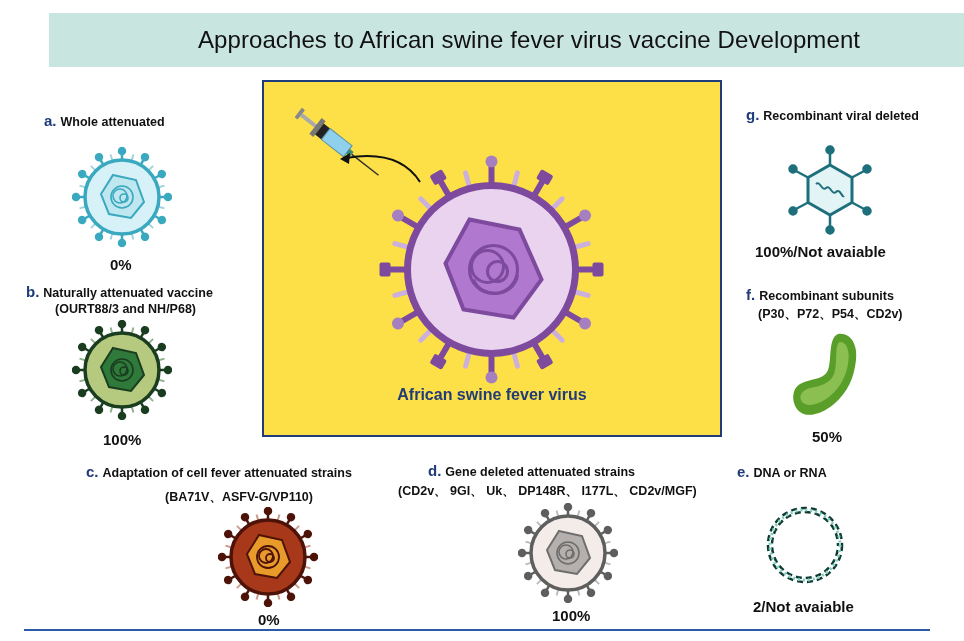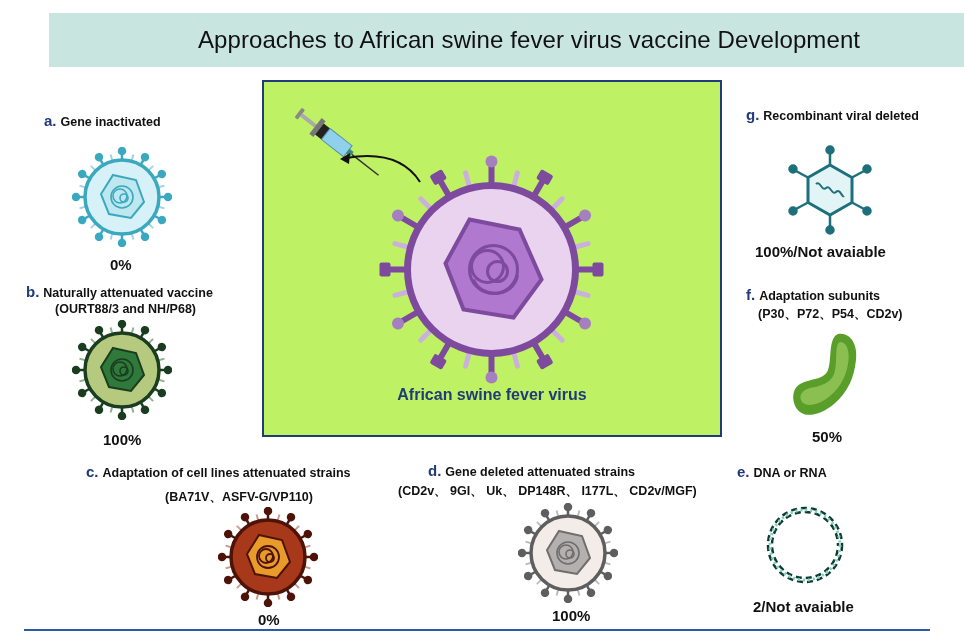--- a/index.html
+++ b/index.html
@@ -2,21 +2,21 @@
 <html><head>
 <meta charset="utf-8">
 <style>
   html, body { margin:0; padding:0; }
   body { width:964px; height:641px; background:#ffffff; position:relative; overflow:hidden;
          font-family:"Liberation Sans", sans-serif; color:#111; }
   .title-bar { position:absolute; left:49px; top:13px; width:880px; height:54px; background:#c9e5e0;
                display:flex; align-items:center; justify-content:center;padding-left:40px; }
   .title-bar span { font-size:24px; color:#111; letter-spacing:0.1px; }
   .center-box { position:absolute; left:262px; top:80px; width:456px; height:353px;
-                border:2px solid #1f3b7a; background:#bef264; }
+                border:2px solid #1f3b7a; background:#fde047; }
   .abs { position:absolute; }
   .label { font-size:12.5px; font-weight:bold; color:#111; white-space:nowrap; }
   .letter { color:#1f3b7a; font-weight:bold; font-size:15px; margin-right:4px; }
   .sub { font-size:12.5px; font-weight:bold; color:#111; white-space:nowrap;text-align:center; }
   .pct { font-size:15px; font-weight:bold; color:#111; white-space:nowrap; }
   .center-label { font-size:16px; font-weight:bold; color:#1f3b7a; white-space:nowrap; }
   .bottom-line { position:absolute; left:24px; top:629px; width:906px; height:2px; background:#2b5aa8; }
   svg { display:block; }
 </style>
 </head>
@@ -120,21 +120,21 @@
           <circle cx="6" cy="2" r="10"></circle>
           <path d="M-18 10 C-10 30, 22 28, 26 6"></path>
         </g>
       </g>
     </g>
   </svg>
   <div class="abs center-label" style="left:0;width:456px;text-align:center;top:304px">African swine fever virus</div>
 </div>
 
 <div class="abs label" style="left:44px;top:112px">
-  <span class="letter">a.</span><span>Gene inactivated</span>
+  <span class="letter">a.</span><span>Whole attenuated</span>
 </div>
 <svg class="abs" style="left:72px;top:147px" width="100" height="100" viewBox="-50 -50 100 100">
   <g stroke="#9fd4de" stroke-width="2">
       <line x1="0" y1="-38" x2="0" y2="-44" transform="rotate(15)"></line>
       <line x1="0" y1="-38" x2="0" y2="-44" transform="rotate(45)"></line>
       <line x1="0" y1="-38" x2="0" y2="-44" transform="rotate(75)"></line>
       <line x1="0" y1="-38" x2="0" y2="-44" transform="rotate(105)"></line>
       <line x1="0" y1="-38" x2="0" y2="-44" transform="rotate(135)"></line>
       <line x1="0" y1="-38" x2="0" y2="-44" transform="rotate(165)"></line>
       <line x1="0" y1="-38" x2="0" y2="-44" transform="rotate(195)"></line>
@@ -277,21 +277,21 @@
   <polygon points="-9,-22 14,-17 22,5 9,21 -13,17 -21,-3" fill="#2f7a3a" stroke="#1a3d20" stroke-width="2"></polygon>
   <g fill="none" stroke="#1a3d20" stroke-width="1.6">
       <circle r="11"></circle>
       <circle cx="-2" cy="-1" r="7"></circle>
       <circle cx="2" cy="1" r="4"></circle>
     </g>
 </svg>
 <div class="abs pct" style="left:103px;top:431px">100%</div>
 
 <div class="abs label" style="left:86px;top:463px">
-  <span class="letter">c.</span><span>Adaptation of cell lines attenuated strains</span>
+  <span class="letter">c.</span><span>Adaptation of cell fever attenuated strains</span>
 </div>
 <div class="abs sub" style="left:165px;top:489px">(BA71V、ASFV-G/VP110)</div>
 <svg class="abs" style="left:218px;top:507px" width="100" height="100" viewBox="-50 -50 100 100">
   <g stroke="#c99c8e" stroke-width="2">
       <line x1="0" y1="-38" x2="0" y2="-44" transform="rotate(15)"></line>
       <line x1="0" y1="-38" x2="0" y2="-44" transform="rotate(45)"></line>
       <line x1="0" y1="-38" x2="0" y2="-44" transform="rotate(75)"></line>
       <line x1="0" y1="-38" x2="0" y2="-44" transform="rotate(105)"></line>
       <line x1="0" y1="-38" x2="0" y2="-44" transform="rotate(135)"></line>
       <line x1="0" y1="-38" x2="0" y2="-44" transform="rotate(165)"></line>
@@ -445,21 +445,21 @@
   <span class="letter">e.</span><span>DNA or RNA</span>
 </div>
 <svg class="abs" style="left:760px;top:500px" width="90" height="90" viewBox="-45 -45 90 90">
   <circle r="37" fill="none" stroke="#0d3b30" stroke-width="2.5" stroke-dasharray="6 4"></circle>
   <circle r="33" fill="none" stroke="#0d3b30" stroke-width="2.5" stroke-dasharray="6 4" stroke-dashoffset="5"></circle>
   <circle r="35" fill="none" stroke="#7fcfbf" stroke-width="3" stroke-dasharray="2 3"></circle>
 </svg>
 <div class="abs pct" style="left:753px;top:598px">2/Not avaiable</div>
 
 <div class="abs label" style="left:746px;top:286px">
-  <span class="letter">f.</span><span>Adaptation subunits</span>
+  <span class="letter">f.</span><span>Recombinant subunits</span>
 </div>
 <div class="abs sub" style="left:758px;top:306px">(P30、P72、P54、CD2v)</div>
 <svg class="abs" style="left:790px;top:330px" width="80" height="90" viewBox="0 0 80 90">
   <path d="M48 4 C60 2, 68 14, 66 30 C64 48, 58 62, 44 74 C32 84, 18 88, 10 82 C2 76, 0 60, 10 54 C22 48, 34 50, 38 40 C42 30, 38 8, 48 4 Z" fill="#5a9e2a"></path>
   <path d="M50 12 C58 12, 60 24, 58 34 C56 46, 50 58, 40 66 C30 74, 18 78, 12 72 C8 66, 12 60, 20 58 C30 56, 40 54, 44 44 C48 34, 44 14, 50 12 Z" fill="#8bbf52"></path>
 </svg>
 <div class="abs pct" style="left:812px;top:428px">50%</div>
 
 <div class="abs label" style="left:746px;top:106px">
   <span class="letter">g.</span><span>Recombinant viral deleted</span>

